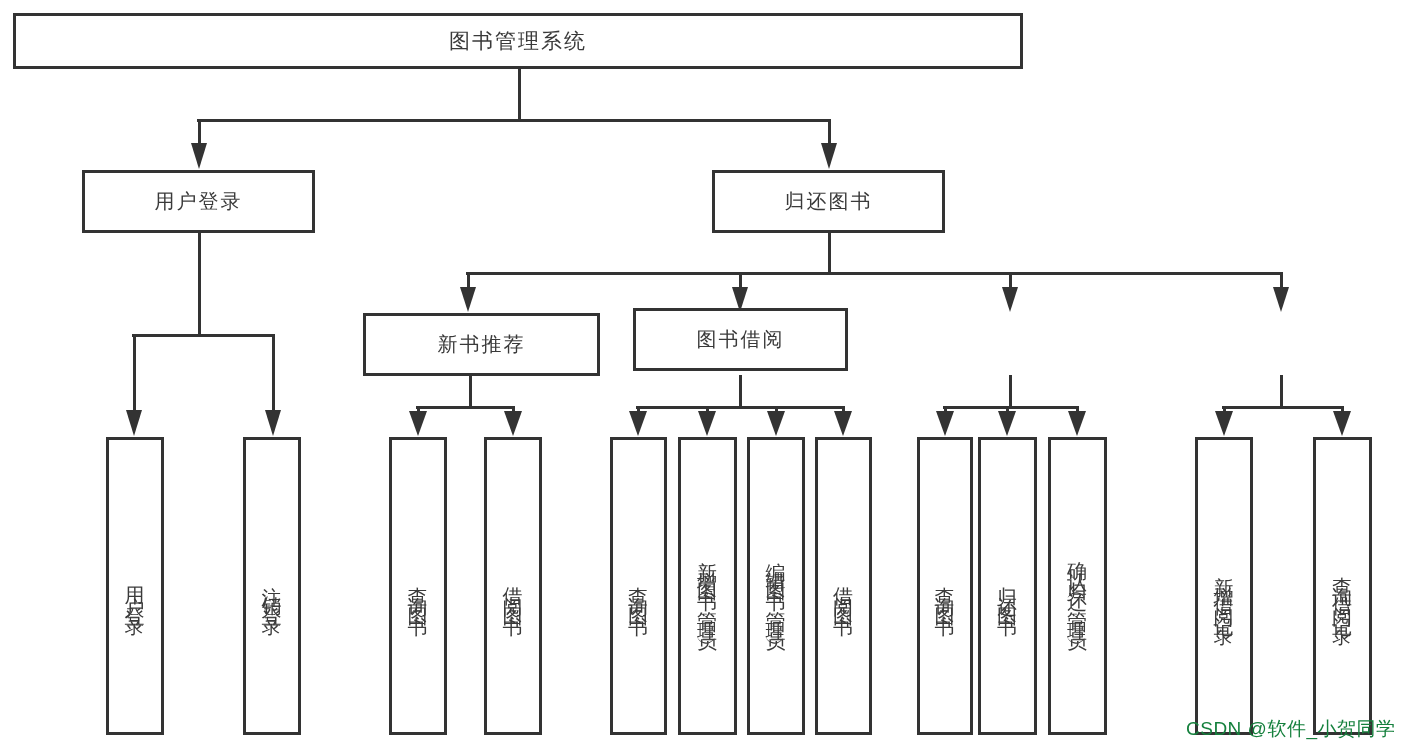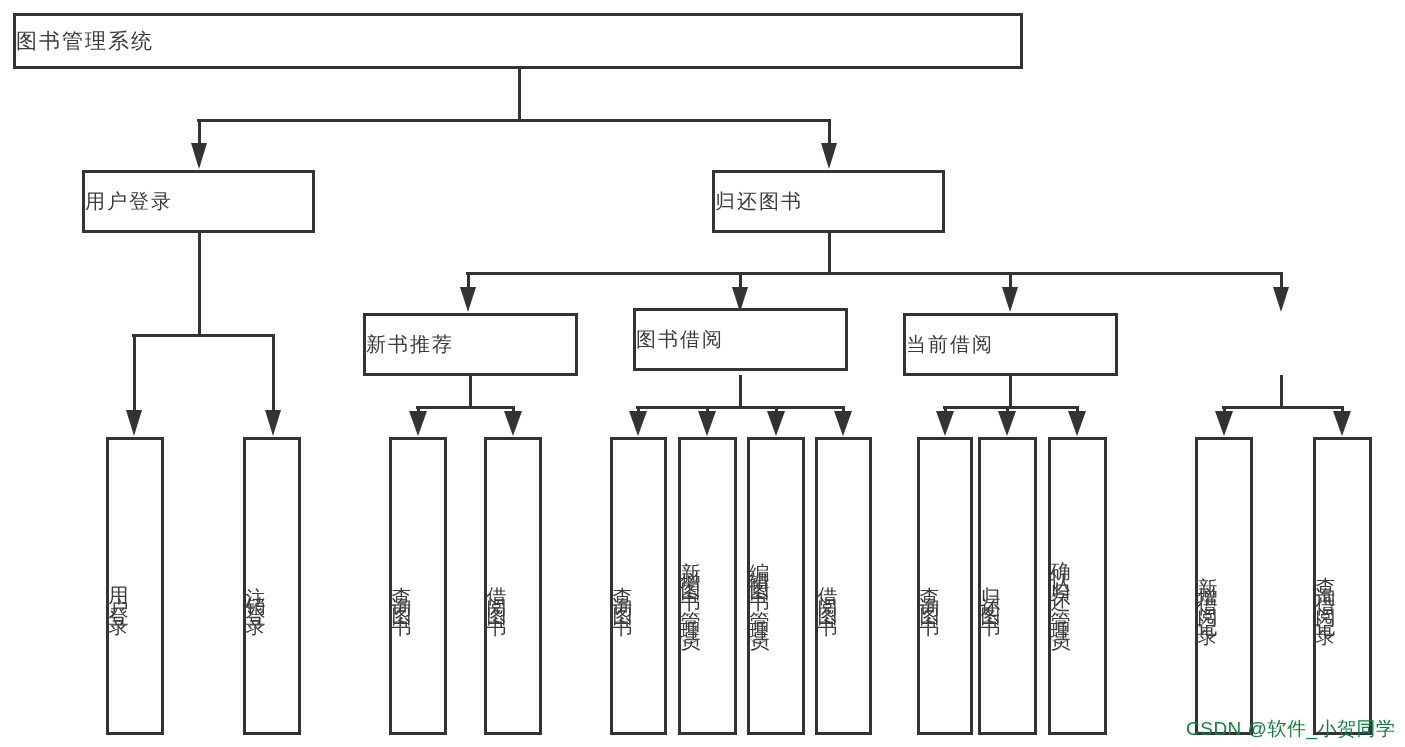--- a/index.html
+++ b/index.html
@@ -12,20 +12,21 @@
     overflow:hidden;
   }
   #connectors{position:absolute;left:0;top:0;width:1405px;height:747px;}
   .box{
     position:absolute;
     box-sizing:border-box;
     border:3px solid #333333;
     background:#ffffff;
     display:flex;
     align-items:center;
+    justify-content:center;
     text-align:center;
   }
   .hlabel{
     font-size:20px;
     letter-spacing:2px;
     white-space:nowrap;
     color:#3a3a3a;
   }
   .root .hlabel{font-size:21px;}
   .leaf{border-width:3px;}
@@ -129,28 +130,25 @@
     <span class="hlabel">图书管理系统</span>
   </div>
 
   <div class="box" style="left:82px;top:170px;width:233px;height:63px;">
     <span class="hlabel">用户登录</span>
   </div>
   <div class="box" style="left:712px;top:170px;width:233px;height:63px;">
     <span class="hlabel">归还图书</span>
   </div>
 
-  <div class="box" style="left:363px;top:313px;width:215px;height:63px;">
+  <div class="box" style="left:363px;top:313px;width:237px;height:63px;">
     <span class="hlabel">新书推荐</span>
   </div>
   <div class="box" style="left:633px;top:308px;width:215px;height:63px;">
     <span class="hlabel">图书借阅</span>
-  </div>
-  <div class="box" style="left:903px;top:313px;width:215px;height:63px;">
-    <span class="hlabel">当前借阅</span>
   </div>
 
   <div class="box leaf" style="left:106px;top:437px;width:58px;height:298px;">
     <span class="vtext">用户登录</span>
   </div>
   <div class="box leaf" style="left:243px;top:437px;width:58px;height:298px;">
     <span class="vtext">注销登录</span>
   </div>
 
   <div class="box leaf" style="left:389px;top:437px;width:58px;height:298px;">

